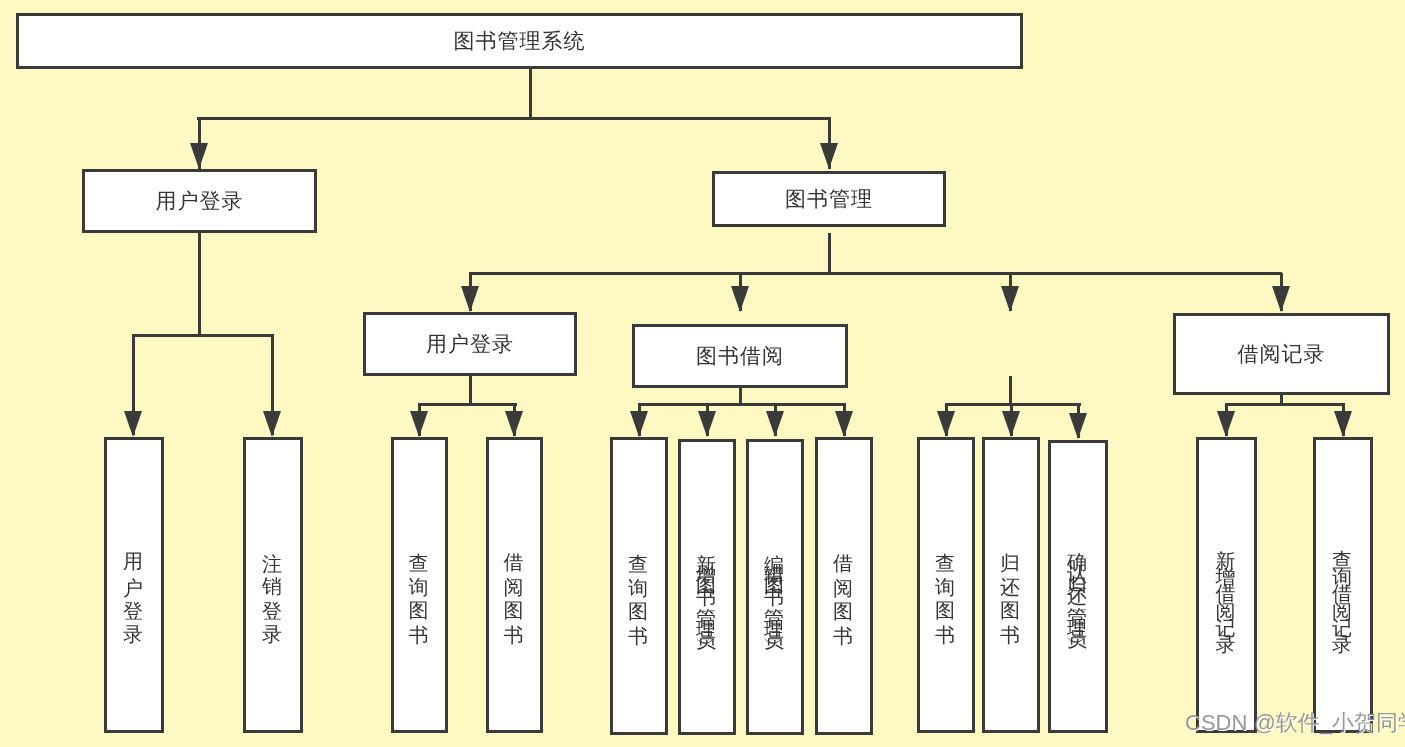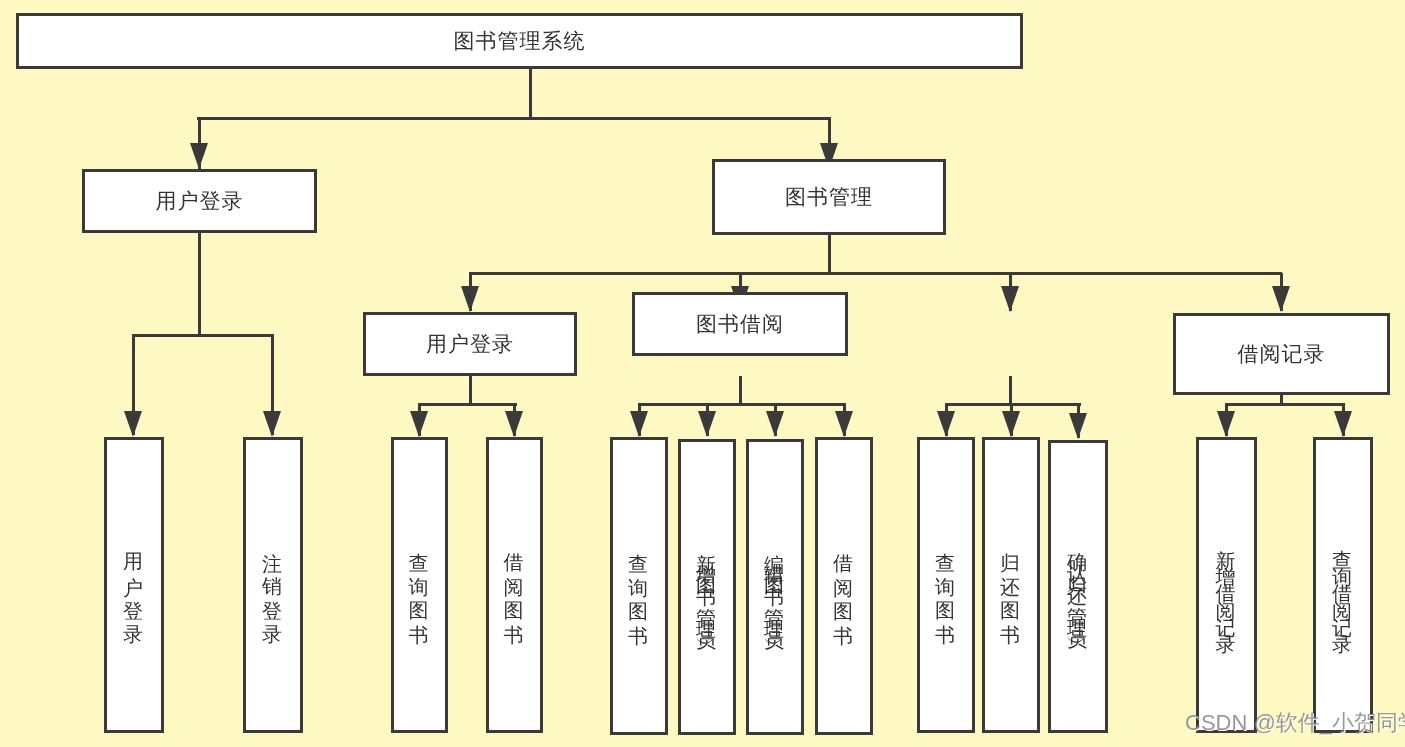--- a/index.html
+++ b/index.html
@@ -94,28 +94,28 @@
   <div class="vl" style="left:1342px;top:404px;height:32px;"></div>
   <div class="ar" style="left:1334px;top:411px;"></div>
 
   <div class="box" style="left:16px;top:13px;width:1007px;height:56px;">
     <span>图书管理系统</span>
   </div>
 
   <div class="box" style="left:82px;top:169px;width:235px;height:64px;">
     <span>用户登录</span>
   </div>
-  <div class="box" style="left:712px;top:159px;width:234px;height:76px;">
+  <div class="box" style="left:712px;top:171px;width:234px;height:56px;">
     <span>图书管理</span>
   </div>
 
   <div class="box" style="left:363px;top:312px;width:214px;height:64px;">
     <span>用户登录</span>
   </div>
-  <div class="box" style="left:632px;top:292px;width:216px;height:64px;">
+  <div class="box" style="left:632px;top:324px;width:216px;height:64px;">
     <span>图书借阅</span>
   </div>
   <div class="box" style="left:1173px;top:313px;width:217px;height:82px;">
     <span>借阅记录</span>
   </div>
 
   <div class="vbox" style="left:104px;top:437px;width:60px;height:296px;">
     <span class="vtext lh-lg">用户登录</span>
   </div>
   <div class="vbox" style="left:243px;top:437px;width:60px;height:296px;">

